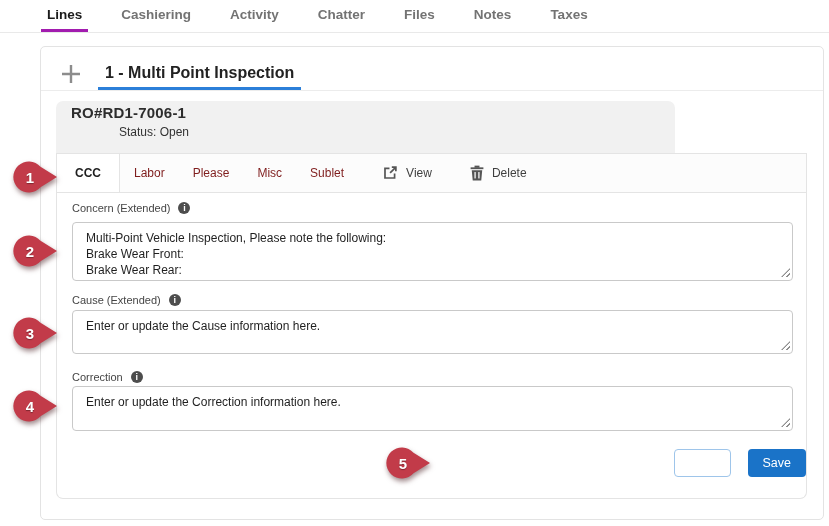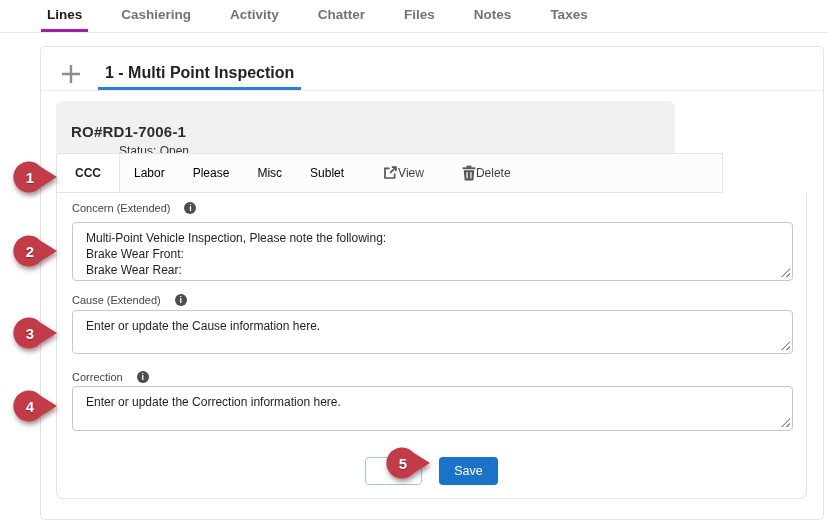--- a/index.html
+++ b/index.html
@@ -10,39 +10,39 @@
   .top-tab{display:flex;align-items:center;padding:0 6px;margin-right:27px;font-size:13.5px;color:#737373;cursor:pointer;border-bottom:3px solid transparent;box-sizing:border-box;font-weight:bold;}
   .top-tab.active{color:#1b1b1b;font-weight:bold;border-bottom:3px solid #a21caf;}
 
   
   .card{position:absolute;left:40px;top:46px;width:784px;height:474px;border:1px solid #e3e3e3;border-radius:5px;background:#fff;box-sizing:border-box;}
 
   .plus-row-line{position:absolute;left:0;right:0;top:43px;height:1px;background:#ececec;}
   .plus-btn{position:absolute;left:20px;top:17px;width:20px;height:20px;cursor:pointer;}
   .subtab{position:absolute;left:57px;top:12px;height:31px;padding:0 7px;display:flex;align-items:center;border-bottom:3px solid #2b7fd9;box-sizing:border-box;font-size:16px;font-weight:bold;color:#222;cursor:pointer;z-index:2;}
 
-  .ro-panel{position:absolute;left:15px;top:54px;width:619px;height:52px;background:#f1f1f1;border-radius:7px 7px 0 0;box-sizing:border-box;padding:22px 15px;}
+  .ro-panel{position:absolute;left:15px;top:54px;width:619px;height:52px;background:#f1f1f1;border-radius:7px 7px 0 0;box-sizing:border-box;padding:3px 15px;}
   .ro-title{font-size:15px;font-weight:bold;color:#2d2d2d;letter-spacing:.2px;}
   .ro-status{font-size:12px;color:#333;margin-top:4px;margin-left:48px;}
 
   
-  .section-tabs{position:absolute;left:15px;top:106px;width:667px;height:40px;border:1px solid #e4e4e4;background:#fcfcfc;box-sizing:border-box;display:flex;align-items:stretch;text-align:right;}
-  .stab{display:flex;align-items:center;padding:0 14px;font-size:12px;color:#000000;cursor:pointer;}
+  .section-tabs{position:absolute;left:15px;top:106px;width:751px;height:40px;border:1px solid #e4e4e4;background:#fcfcfc;box-sizing:border-box;display:flex;align-items:stretch;text-align:right;}
+  .stab{display:flex;align-items:center;padding:0 14px;font-size:12px;color:#7f1d1d;cursor:pointer;}
   .stab.active{background:#fff;font-weight:bold;color:#1f1f1f;border-right:1px solid #e4e4e4;padding:0 18px;}
-  .stab-action{display:flex;align-items:center;padding:0 14px;margin-left:10px;font-size:12px;color:#3f3f3f;cursor:pointer;}
+  .stab-action{display:flex;align-items:center;gap:8px;padding:0 14px;margin-left:10px;font-size:12px;color:#3f3f3f;cursor:pointer;}
 
   
   .form-panel{position:absolute;left:15px;top:146px;width:751px;height:306px;border:1px solid #e4e4e4;border-top:none;border-radius:0 0 7px 7px;background:#fff;box-sizing:border-box;}
-  .field-label{position:absolute;left:15px;font-size:11px;color:#454545;display:flex;align-items:center;gap:14px;}
+  .field-label{position:absolute;left:15px;font-size:11px;color:#454545;display:flex;align-items:center;gap:8px;}
   .info-icon{display:inline-block;width:12px;height:12px;border-radius:50%;background:#4d4d4d;color:#fff;font-size:9px;line-height:12px;text-align:center;font-weight:bold;cursor:pointer;}
   .ta-wrap{position:absolute;left:15px;width:721px;}
   .ta-wrap textarea{display:block;width:100%;height:100%;box-sizing:border-box;border:1px solid #c9c9c9;border-radius:4px;resize:none;overflow:hidden;padding:7px 13px;font-family:"Liberation Sans",sans-serif;font-size:12px;line-height:16px;color:#1f1f1f;outline:none;}
   .grip{position:absolute;right:3px;bottom:4px;width:9px;height:9px;clip-path:polygon(100% 0,100% 100%,0 100%);background:repeating-linear-gradient(135deg,transparent 0,transparent 2.6px,#8f8f8f 2.6px,#8f8f8f 3.6px);cursor:nwse-resize;}
 
-  .btn-row{position:absolute;left:0;right:0;top:256px;display:flex;justify-content:center;gap:17px;margin-top:8px;}
+  .btn-row{position:absolute;left:0;right:0;top:256px;display:flex;justify-content:flex-end;gap:17px;}
   .btn-outline{width:57px;height:28px;border:1px solid #9ec5ea;border-radius:4px;background:#fff;cursor:pointer;}
   .btn-save{height:28px;padding:0 15px;border:none;border-radius:4px;background:#1a73c8;color:#fff;font-size:12.5px;font-family:"Liberation Sans",sans-serif;cursor:pointer;}
 
   
   .callout{position:absolute;width:46px;height:40px;z-index:10;pointer-events:none;}
   .callout svg{filter:drop-shadow(1px 3px 2.5px rgba(70,25,30,.5));}
   .callout .num{position:absolute;left:0;top:1px;width:34px;height:34px;display:flex;align-items:center;justify-content:center;color:#fff;font-size:15px;font-weight:bold;text-shadow:0 1px 1px rgba(0,0,0,.35);}
 </style>
 </head>
 <body>

